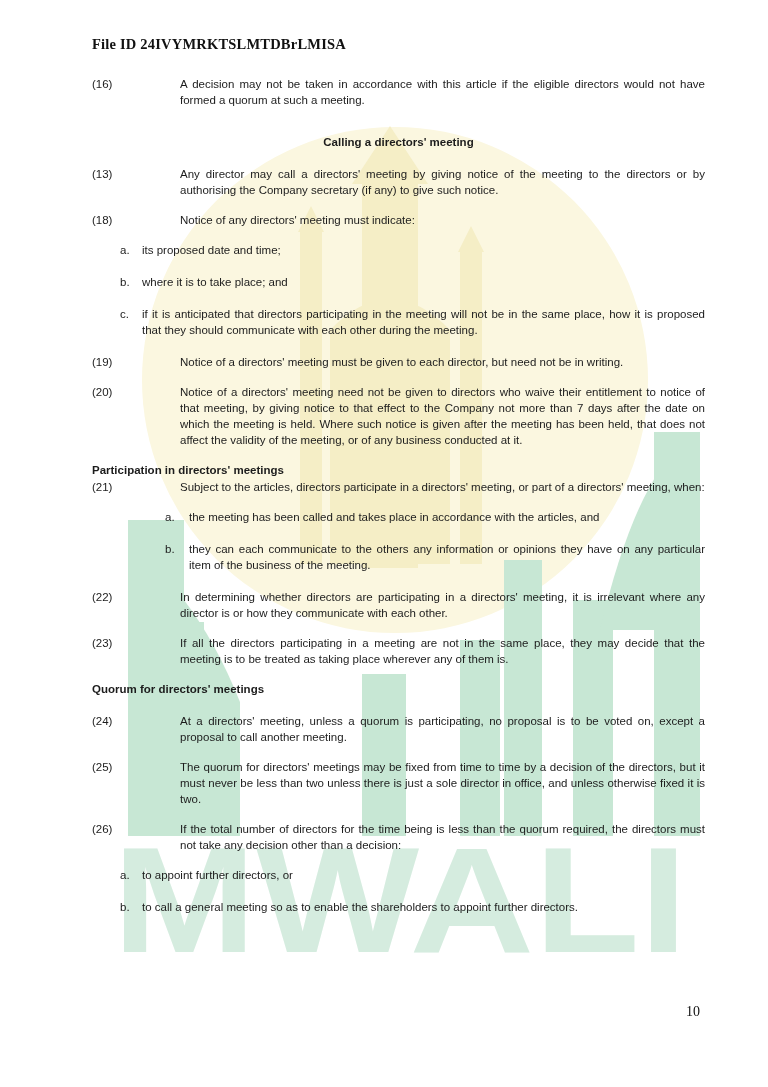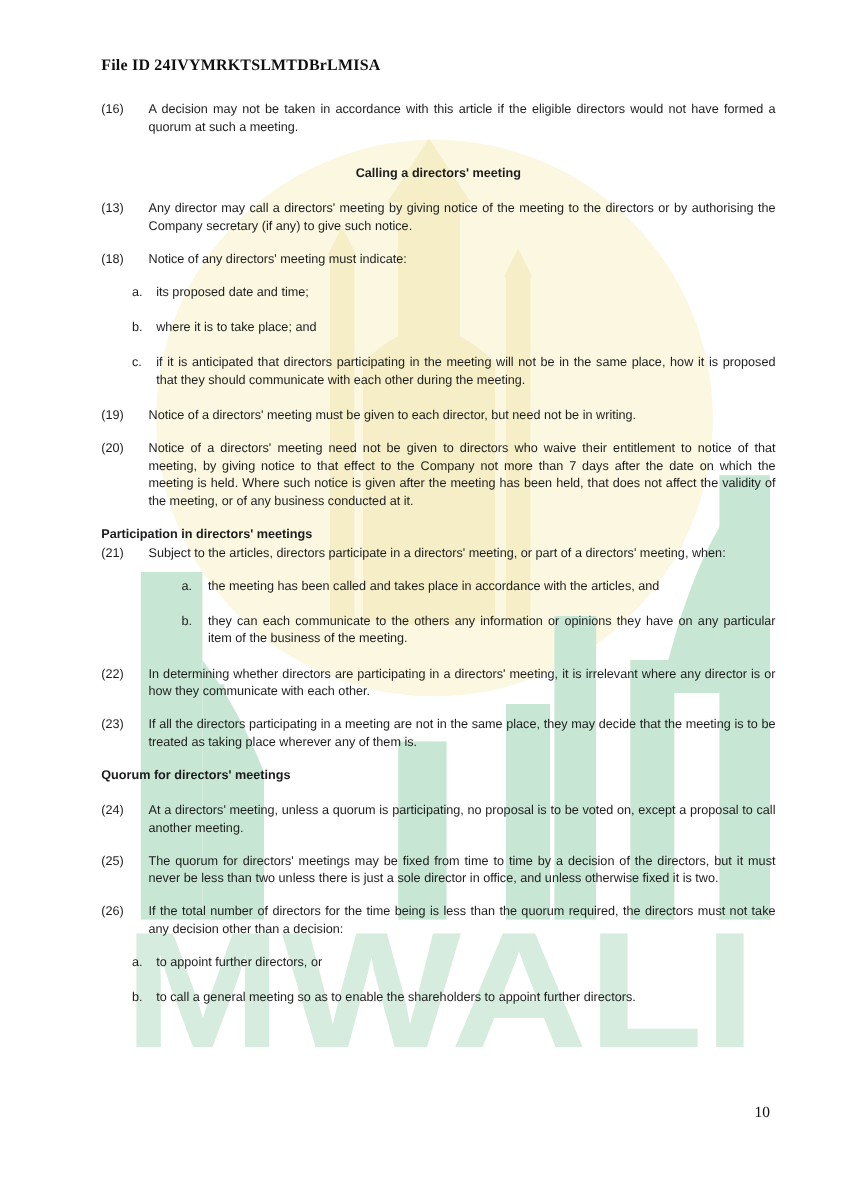--- a/index.html
+++ b/index.html
@@ -3,30 +3,30 @@
 <meta charset="utf-8">
 <style>
   html,body { margin:0; padding:0; background:#ffffff; }
   .page {
     position:relative; width:768px; height:1087px; overflow:hidden;
     background:#ffffff; color:#1c1c1c;
     font-family:"Liberation Sans", sans-serif;
     font-size:11.5px; line-height:16px;
   }
   .watermark { position:absolute; top:0; left:0; z-index:0; }
-  .content { position:relative; z-index:1; padding:52px 63px 0 92px; }
+  .content { position:relative; z-index:1; padding:36px 63px 0 92px; }
   .doc-header {
     font-family:"Liberation Serif", serif;
     font-size:14.5px; font-weight:600; color:#111; margin-bottom:24px;
     letter-spacing:0.2px;
   }
   .heading { font-weight:bold; margin:6px 0 16px 0; }
   .heading.loose { margin-top:26px;text-align:center; }
   .heading.tight { margin-bottom:1px; }
-  .clause { display:flex; margin-bottom:14px; }
+  .clause { display:flex; margin-bottom:14px;gap:45px; }
   .clause .num { flex:0 0 43px; }
   .clause .txt { flex:1; text-align:justify; }
   .sub { display:flex; margin-bottom:16px; }
   .sub .marker { flex:0 0 22px; }
   .sub .txt { flex:1; text-align:justify; }
   .sub.l1 { padding-left:28px; }
   .sub.l2 { padding-left:73px; }
   .sub.l2 .marker { flex-basis:24px; }
   .page-num {
     position:absolute; top:1004px; left:686px; z-index:1;

